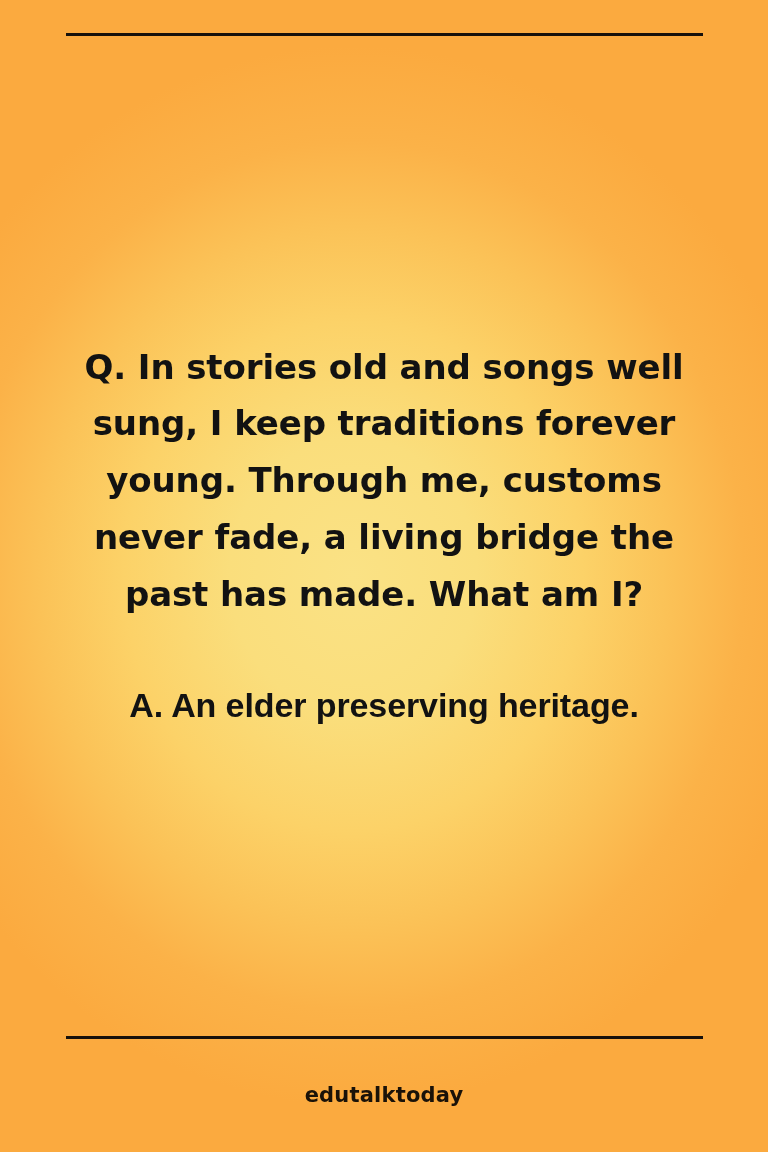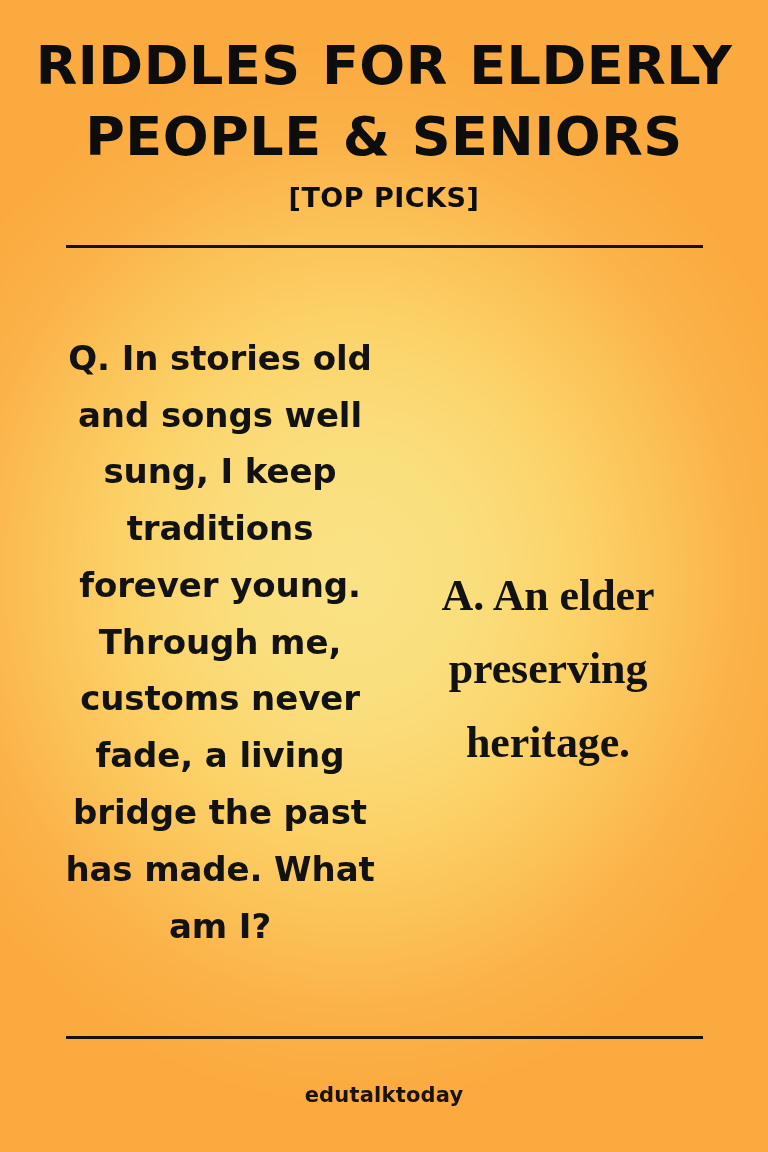--- a/index.html
+++ b/index.html
@@ -71,46 +71,46 @@
     flex: none;
   }
   .divider-top { margin-top: 33px; }
   .divider-bottom { margin-top: 0; }
 
   
   .body-area {
     flex: 1 1 auto;
     width: 100%;
     display: flex;
-    flex-direction: row;
+    flex-direction: column;
     justify-content: center;
-    align-items: center;
+    align-items: flex-start;
     padding: 0 56px;
     box-sizing: border-box;
   }
 
   .riddle {
     width: 100%;
     text-align: center;
     color: #121212;
     font-family: "DejaVu Sans", sans-serif;
     font-weight: 700;
     font-size: 34px;
     line-height: 1.67;
     letter-spacing: -0.1px;
   }
 
   .answer {
     width: 100%;
     margin-top: 54px;
     text-align: center;
     color: #121212;
-    font-family: Liberation Serif, serif;
+    font-family: Liberation Sans, sans-serif;
     font-weight: 700;
-    font-size: 44px;
+    font-size: 34px;
     line-height: 1.67;
     letter-spacing: -0.1px;
   }
 
   
   .footer-area {
     width: 100%;
     display: flex;
     flex-direction: column;
     align-items: center;
@@ -127,24 +127,20 @@
     letter-spacing: 0.2px;
   }
 
   .footer-pad { height: 25px; }
 </style>
 </head>
 <body>
 
 <div class="poster">
 
-  <div class="title-block">
-    <h1 class="title">RIDDLES FOR ELDERLY PEOPLE &amp; SENIORS</h1>
-    <div class="subtitle">[TOP PICKS]</div>
-  </div>
 
   <div class="divider divider-top"></div>
 
   <div class="body-area">
     <div class="riddle">Q. In stories old and songs well sung, I keep traditions forever young. Through me, customs never fade, a living bridge the past has made. What am I?</div>
     <div class="answer">A. An elder preserving heritage.</div>
   </div>
 
   <div class="footer-area">
     <div class="divider divider-bottom"></div>

